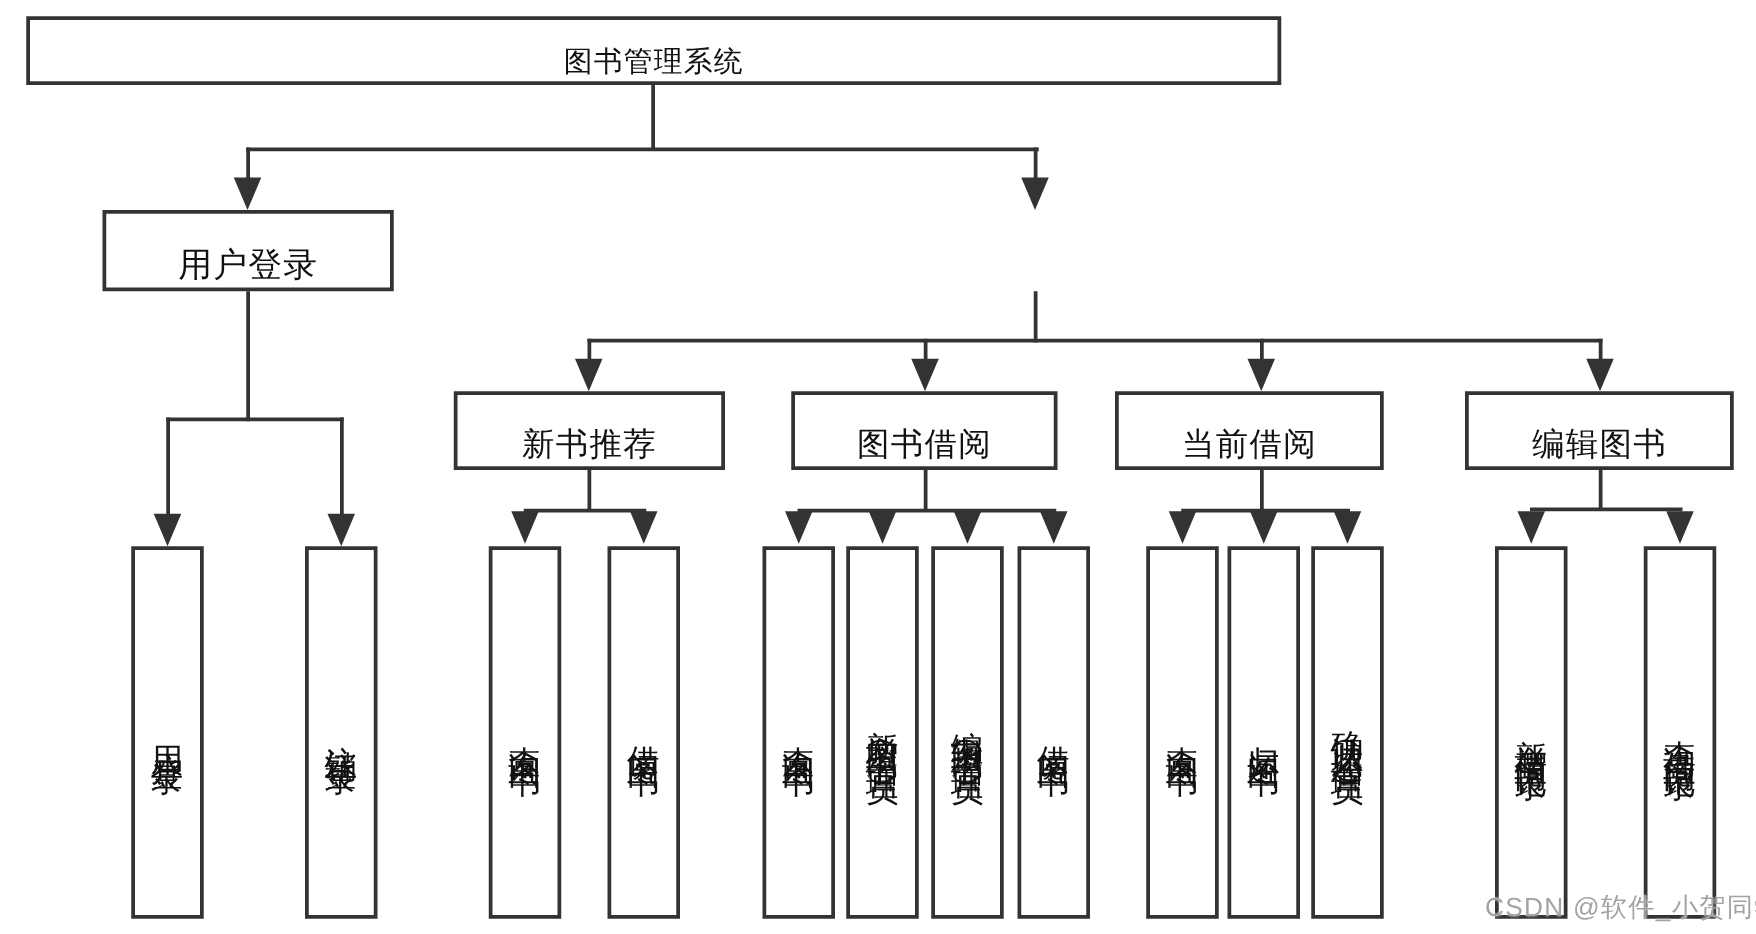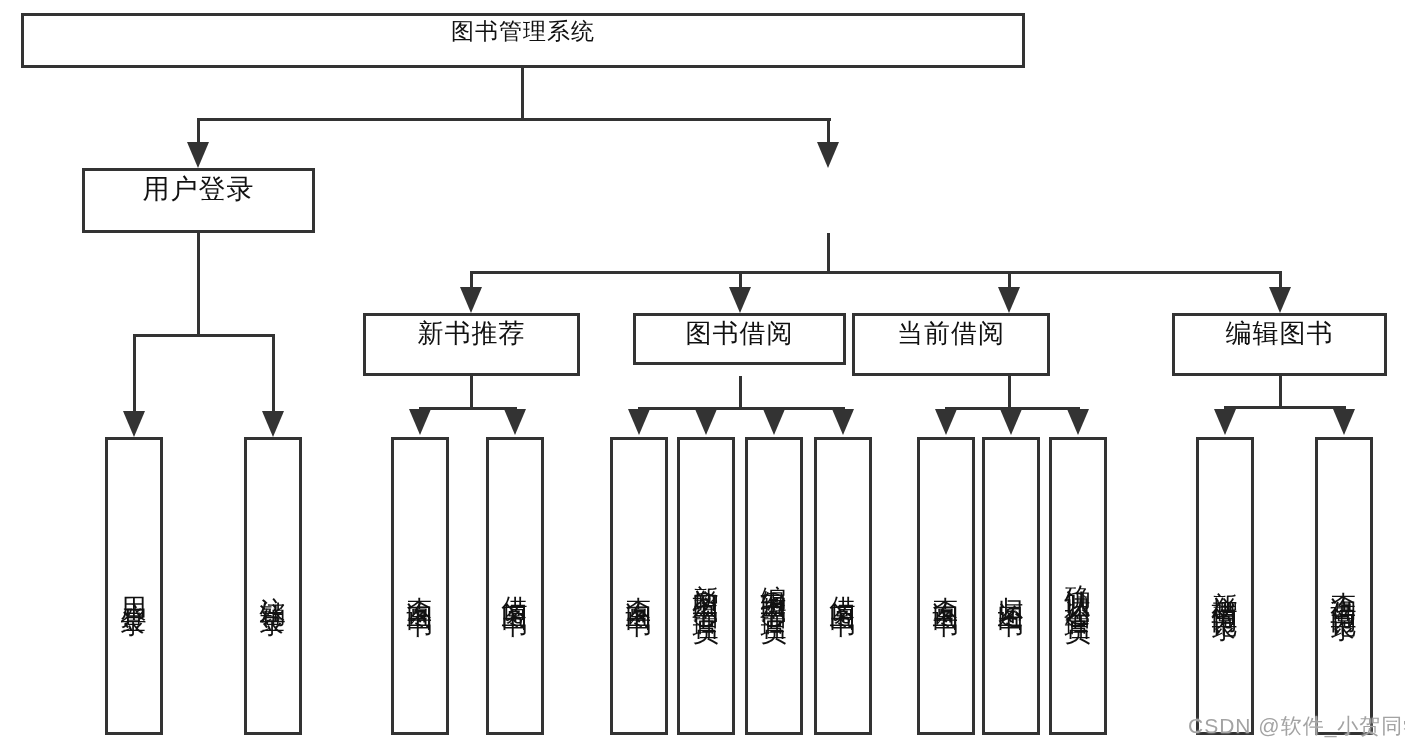--- a/index.html
+++ b/index.html
@@ -8,21 +8,21 @@
     font-family:"Liberation Sans","DejaVu Sans",sans-serif;color:#111111;
   }
   
   .vl{position:absolute;width:3px;background:#333333;}
   .hl{position:absolute;height:3px;background:#333333;}
   .ar{position:absolute;width:0;height:0;
       border-left:11px solid transparent;border-right:11px solid transparent;
       border-top:26px solid #333333;}
   
   .hbox{position:absolute;box-sizing:border-box;border:3px solid #333333;background:#ffffff;
-        display:flex;align-items:flex-start;justify-content:center;}
+        display:flex;align-items:flex-end;justify-content:center;}
   .hbox span{white-space:nowrap;letter-spacing:1px;}
   .root-label{font-size:23px;}
   .l2-label{font-size:27px;}
   .l3-label{font-size:26px;}
   
   .vbox{position:absolute;box-sizing:border-box;border:3px solid #333333;background:#ffffff;
         width:58px;top:437px;height:298px;
         display:flex;align-items:center;justify-content:center;}
   .vbox span{writing-mode:vertical-rl;text-orientation:mixed;
              font-size:26px;letter-spacing:5px;line-height:1;}
@@ -64,24 +64,24 @@
   <div class="vl" style="left:1008px;top:271px;height:18px;"></div>
   <div class="vl" style="left:1279px;top:271px;height:18px;"></div>
   <div class="ar" style="left:460px;top:287px;"></div>
   <div class="ar" style="left:729px;top:287px;"></div>
   <div class="ar" style="left:998px;top:287px;"></div>
   <div class="ar" style="left:1269px;top:287px;"></div>
 
   <div class="hbox" style="left:363px;top:313px;width:217px;height:63px;">
     <span class="l3-label">新书推荐</span>
   </div>
-  <div class="hbox" style="left:633px;top:313px;width:213px;height:52px;">
+  <div class="hbox" style="left:633px;top:313px;width:213px;height:63px;">
     <span class="l3-label">图书借阅</span>
   </div>
-  <div class="hbox" style="left:852px;top:313px;width:198px;height:63px;">
+  <div class="hbox" style="left:892px;top:313px;width:215px;height:63px;">
     <span class="l3-label">当前借阅</span>
   </div>
   <div class="hbox" style="left:1172px;top:313px;width:215px;height:63px;">
     <span class="l3-label">编辑图书</span>
   </div>
 
   <div class="vl" style="left:470px;top:376px;height:33px;"></div>
   <div class="hl" style="left:419px;top:407px;width:98px;"></div>
   <div class="ar" style="left:409px;top:409px;"></div>
   <div class="ar" style="left:504px;top:409px;"></div>

